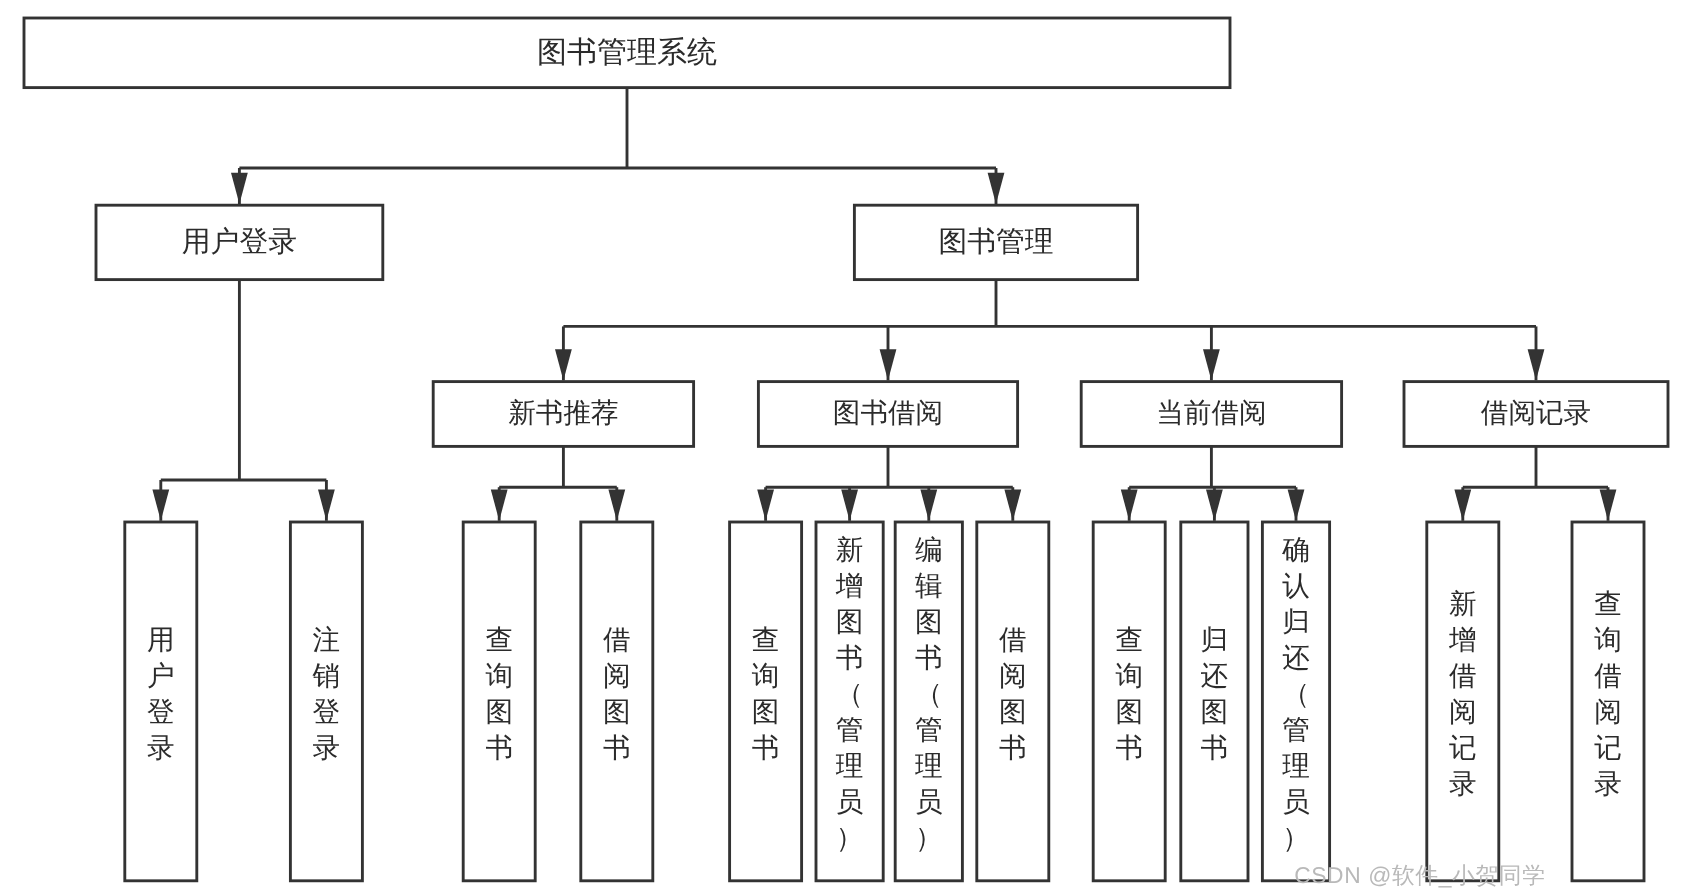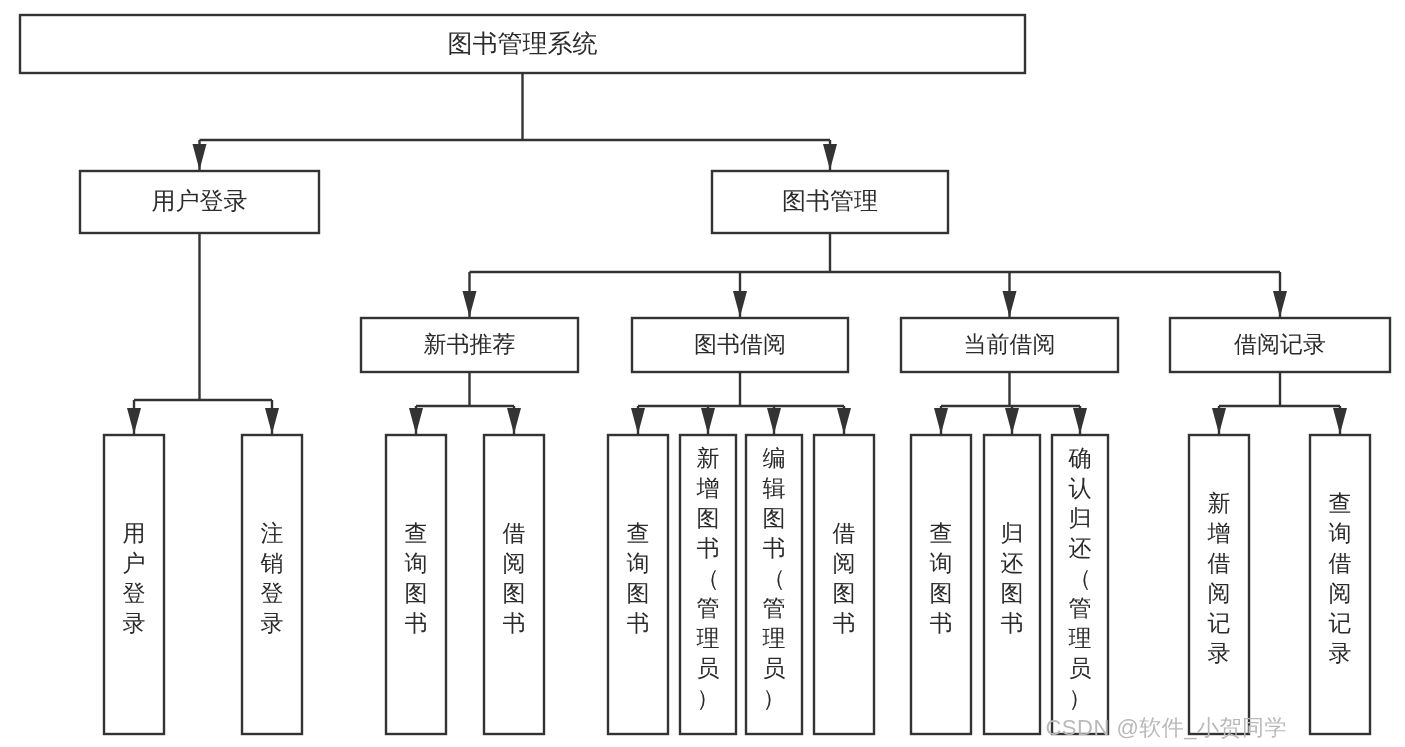--- a/index.html
+++ b/index.html
@@ -11,21 +11,20 @@
     width: 1405px;
     height: 747px;
     font-family: "Liberation Sans", "DejaVu Sans", sans-serif;
     overflow: hidden;
     position: relative;
   }
   #diagram-root {
     position: relative;
     width: 1300px;
     height: 747px;
-    padding-left: 11px;
   }
   svg.diagram-canvas {
     position: absolute;
     top: 0;
     left: 0;
     width: 1405px;
     height: 747px;
     display: block;
   }
   .node-box {
@@ -52,24 +51,24 @@
     stroke: #333333;
     stroke-width: 2.4;
     fill: none;
   }
   .arrow-head {
     fill: #333333;
     stroke: none;
   }
   .watermark {
     position: absolute;
-    right: 24px;
+    right: 12px;
     bottom: 4px;
     font-family: "Liberation Sans", "DejaVu Sans", sans-serif;
-    font-size: 22px;
+    font-size: 19px;
     color: #b9b9b9;
     white-space: nowrap;
     letter-spacing: 0.5px;
     user-select: none;
   }
 </style>
 </head>
 <body>
 
 <div id="diagram-root">

